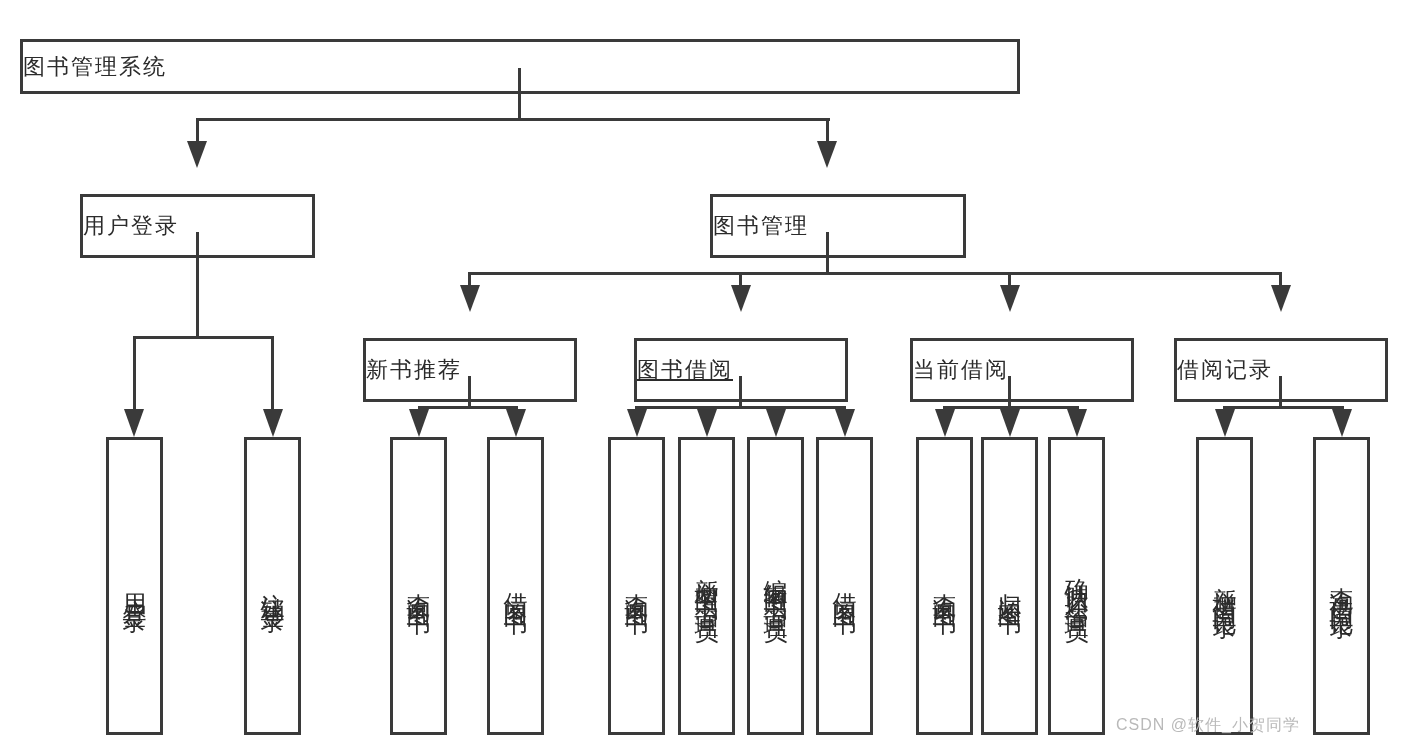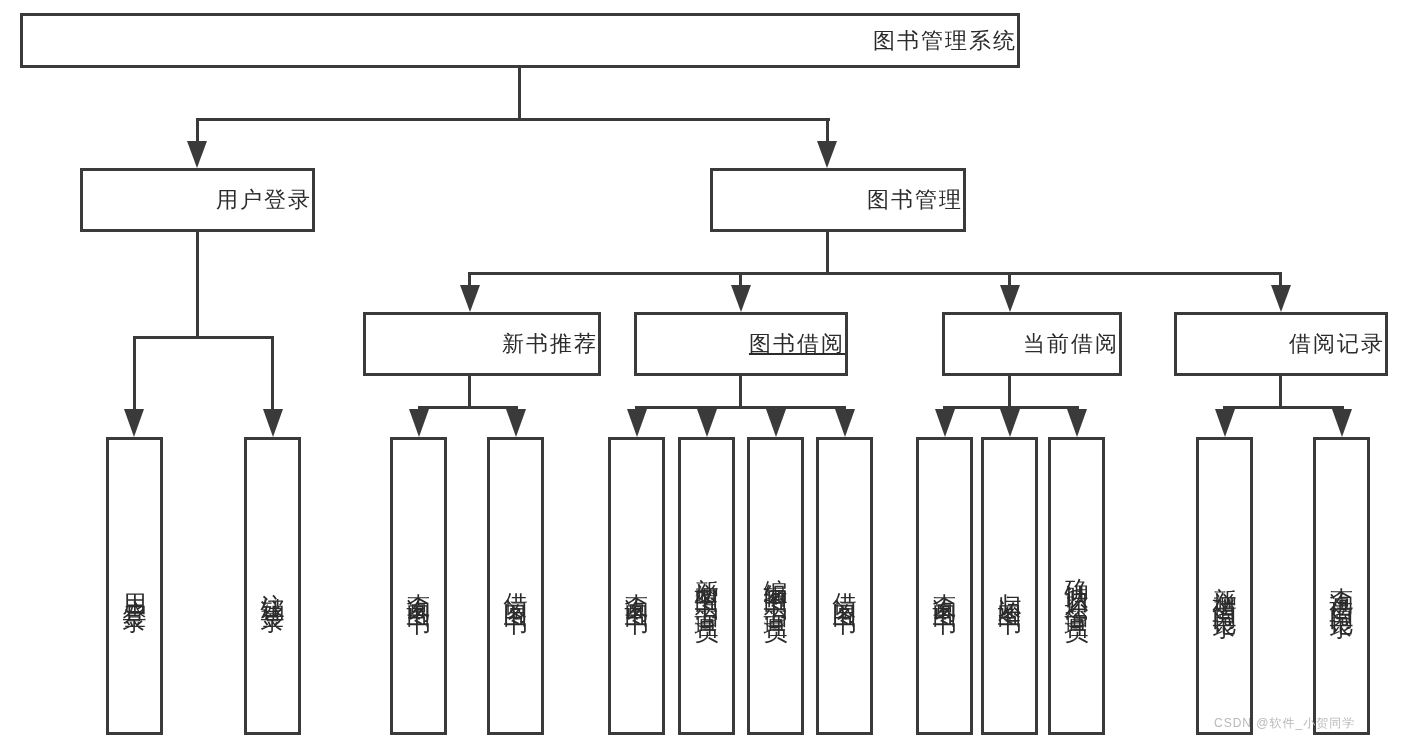--- a/index.html
+++ b/index.html
@@ -15,25 +15,26 @@
     position:relative;
     width:1405px;height:747px;
     background:var(--bg);
     overflow:hidden;
   }
   
   .box{
     position:absolute;
     border:3px solid var(--line);
     background:#fff;
-    display:flex;align-items:center;justify-content:flex-end;
+    display:flex;align-items:center;justify-content:flex-start;
     font-size:22px;
     letter-spacing:2px;
     color:var(--text);
     white-space:nowrap;
+    margin-top:26px;
   }
   .vbox{
     position:absolute;
     border:3px solid var(--line);
     background:#fff;
     display:flex;align-items:center;justify-content:center;
     writing-mode:vertical-rl;
     text-orientation:mixed;
     font-size:24px;
     letter-spacing:6px;
@@ -45,22 +46,22 @@
   .vline{position:absolute;width:3px;background:var(--line);}
   .arrow{
     position:absolute;width:0;height:0;
     border-left:10px solid transparent;
     border-right:10px solid transparent;
     border-top:28px solid var(--line);
   }
   .arrow.short{border-top-width:27px;}
   .watermark{
     position:absolute;
-    left:1214px;top:715px;
-    font-size:12px;
+    left:1116px;top:715px;
+    font-size:16px;
     color:var(--wm);
     letter-spacing:1px;
     z-index:10;
     white-space:nowrap;
   }
 </style>
 </head>
 <body>
 
 <div class="canvas">
@@ -94,27 +95,27 @@
   <div class="hline" style="left:468px;top:272px;width:814px;"></div>
   <div class="vline" style="left:468px;top:272px;height:14px;"></div>
   <div class="arrow short" style="left:460px;top:285px;"></div>
   <div class="vline" style="left:739px;top:272px;height:14px;"></div>
   <div class="arrow short" style="left:731px;top:285px;"></div>
   <div class="vline" style="left:1008px;top:272px;height:14px;"></div>
   <div class="arrow short" style="left:1000px;top:285px;"></div>
   <div class="vline" style="left:1279px;top:272px;height:14px;"></div>
   <div class="arrow short" style="left:1271px;top:285px;"></div>
 
-  <div class="box" style="left:363px;top:312px;width:238px;height:64px;">
+  <div class="box" style="left:363px;top:312px;width:214px;height:64px;">
     <span>新书推荐</span>
   </div>
   <div class="box" style="left:634px;top:312px;width:214px;height:64px;text-decoration:underline;">
     <span>图书借阅</span>
   </div>
-  <div class="box" style="left:942px;top:312px;width:180px;height:64px;">
+  <div class="box" style="left:910px;top:312px;width:224px;height:64px;">
     <span>当前借阅</span>
   </div>
   <div class="box" style="left:1174px;top:312px;width:214px;height:64px;font-family:Liberation Mono, monospace;">
     <span>借阅记录</span>
   </div>
 
   <div class="vline" style="left:468px;top:376px;height:30px;"></div>
   <div class="hline" style="left:418px;top:406px;width:100px;"></div>
   <div class="arrow" style="left:409px;top:409px;"></div>
   <div class="arrow" style="left:506px;top:409px;"></div>

